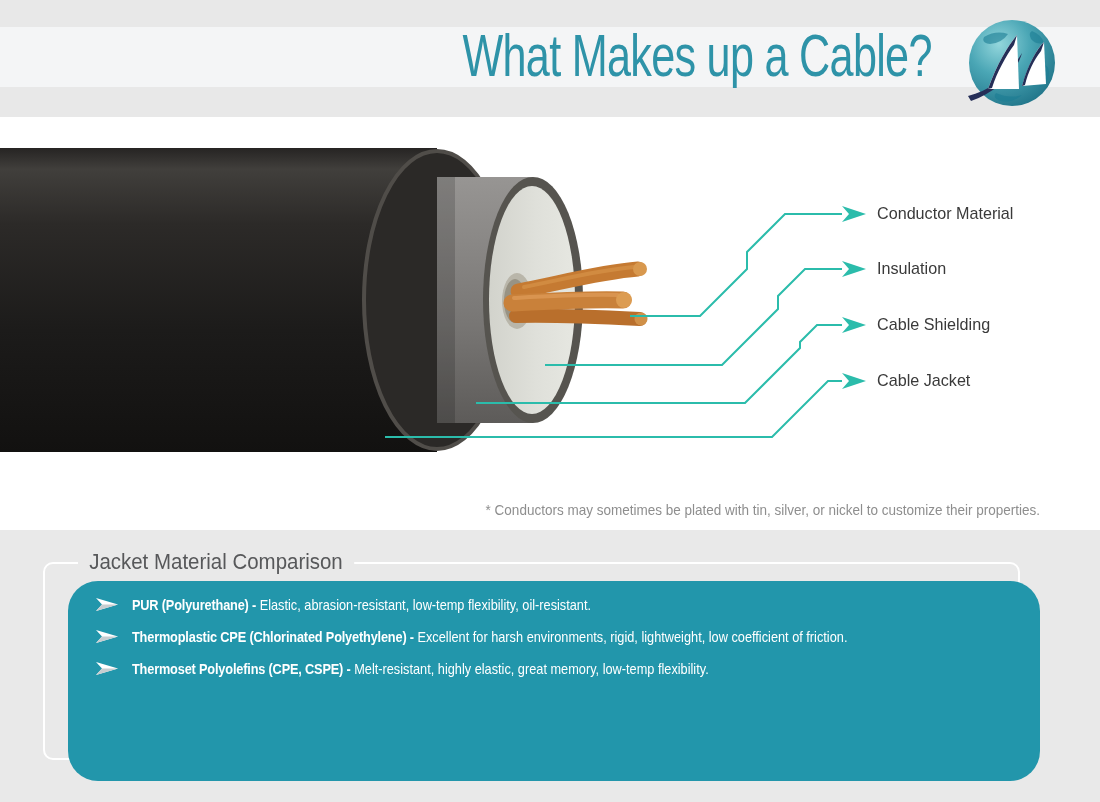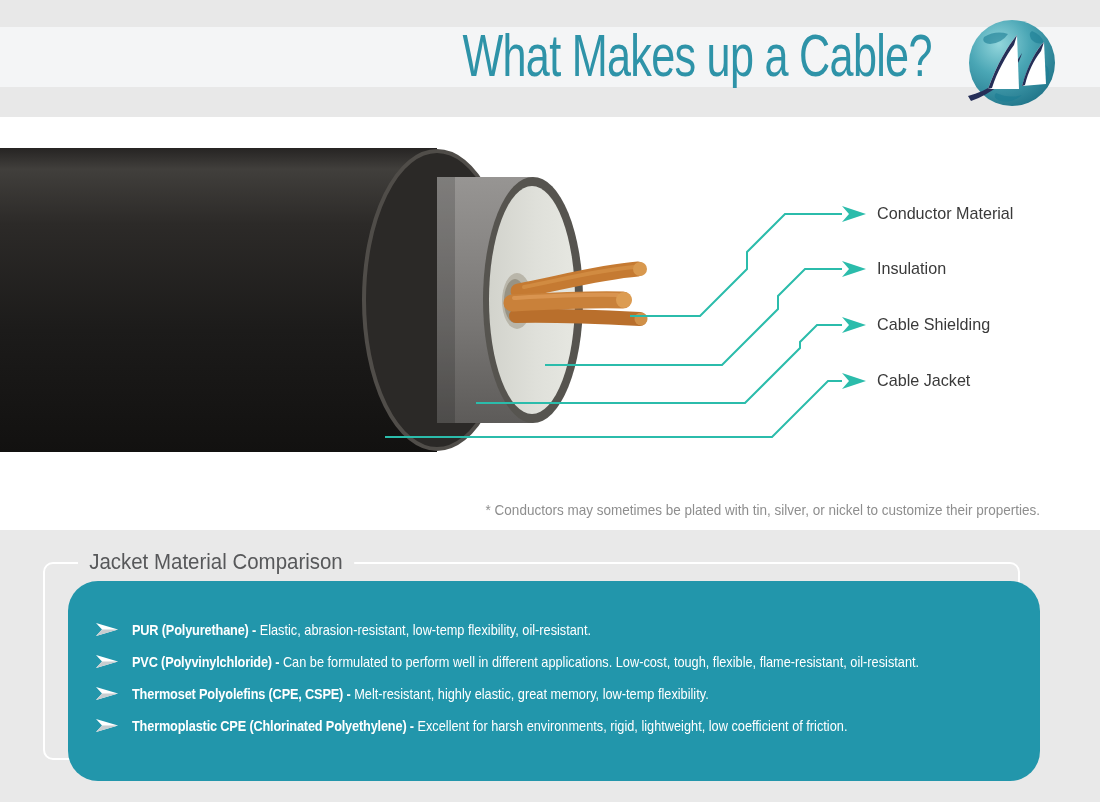--- a/index.html
+++ b/index.html
@@ -38,21 +38,21 @@
     border:2px solid #ffffff;border-radius:10px;background:transparent;
   }
   .section-heading{
     position:absolute;left:78px;top:548px;padding:0 12px;background:#e9e9e9;
     font-size:22px;color:#57585a;white-space:nowrap;z-index:3;
     transform:scaleX(0.93);transform-origin:left center;line-height:28px;
   }
   .teal-box{
     position:absolute;left:68px;top:581px;width:972px;height:200px;
     background:#2296ab;border-radius:30px;z-index:2;
-    box-sizing:border-box;padding:32px 0 0 28px;
+    box-sizing:border-box;padding:7px 0 0 28px;
   }
   .cmp-row{display:flex;align-items:center;height:32px;}
   .cmp-arrow{flex:0 0 auto;margin-right:14px;}
   .cmp-text{
     white-space:nowrap;color:#ffffff;font-size:15px;
     transform:scaleX(0.85);transform-origin:left center;
   }
   .cmp-name{font-weight:700;letter-spacing:-0.2px;}
   .cmp-desc{font-weight:400;}
 </style>
@@ -168,29 +168,22 @@
       <path d="M0,0 L22,6.5 L0,13 L6,6.5 Z" fill="#ffffff"></path>
       <path d="M0,13 L22,6.5 L6,6.5 Z" fill="#c7cdd0"></path>
     </svg>
     <div class="cmp-text"><span class="cmp-name">PUR (Polyurethane) -</span> <span class="cmp-desc">Elastic, abrasion-resistant, low-temp flexibility, oil-resistant.</span></div>
   </div>
   <div class="cmp-row">
     <svg class="cmp-arrow" width="22" height="13" viewBox="0 0 22 13">
       <path d="M0,0 L22,6.5 L0,13 L6,6.5 Z" fill="#ffffff"></path>
       <path d="M0,13 L22,6.5 L6,6.5 Z" fill="#c7cdd0"></path>
     </svg>
-    <div class="cmp-text"><span class="cmp-name">PVC (Polyvinylchloride) -</span> <span class="cmp-desc">Can be formulated to perform well in different applications. Low-cost, tough, flexible, flame-resistant, oil-resistant.</span></div>
+    <div class="cmp-text"><span class="cmp-name">Thermoplastic CPE (Chlorinated Polyethylene) -</span> <span class="cmp-desc">Excellent for harsh environments, rigid, lightweight, low coefficient of friction.</span></div>
   </div>
   <div class="cmp-row">
     <svg class="cmp-arrow" width="22" height="13" viewBox="0 0 22 13">
       <path d="M0,0 L22,6.5 L0,13 L6,6.5 Z" fill="#ffffff"></path>
       <path d="M0,13 L22,6.5 L6,6.5 Z" fill="#c7cdd0"></path>
     </svg>
     <div class="cmp-text"><span class="cmp-name">Thermoset Polyolefins (CPE, CSPE) -</span> <span class="cmp-desc">Melt-resistant, highly elastic, great memory, low-temp flexibility.</span></div>
   </div>
-  <div class="cmp-row">
-    <svg class="cmp-arrow" width="22" height="13" viewBox="0 0 22 13">
-      <path d="M0,0 L22,6.5 L0,13 L6,6.5 Z" fill="#ffffff"></path>
-      <path d="M0,13 L22,6.5 L6,6.5 Z" fill="#c7cdd0"></path>
-    </svg>
-    <div class="cmp-text"><span class="cmp-name">Thermoplastic CPE (Chlorinated Polyethylene) -</span> <span class="cmp-desc">Excellent for harsh environments, rigid, lightweight, low coefficient of friction.</span></div>
-  </div>
 </div>
 
 </body></html>

